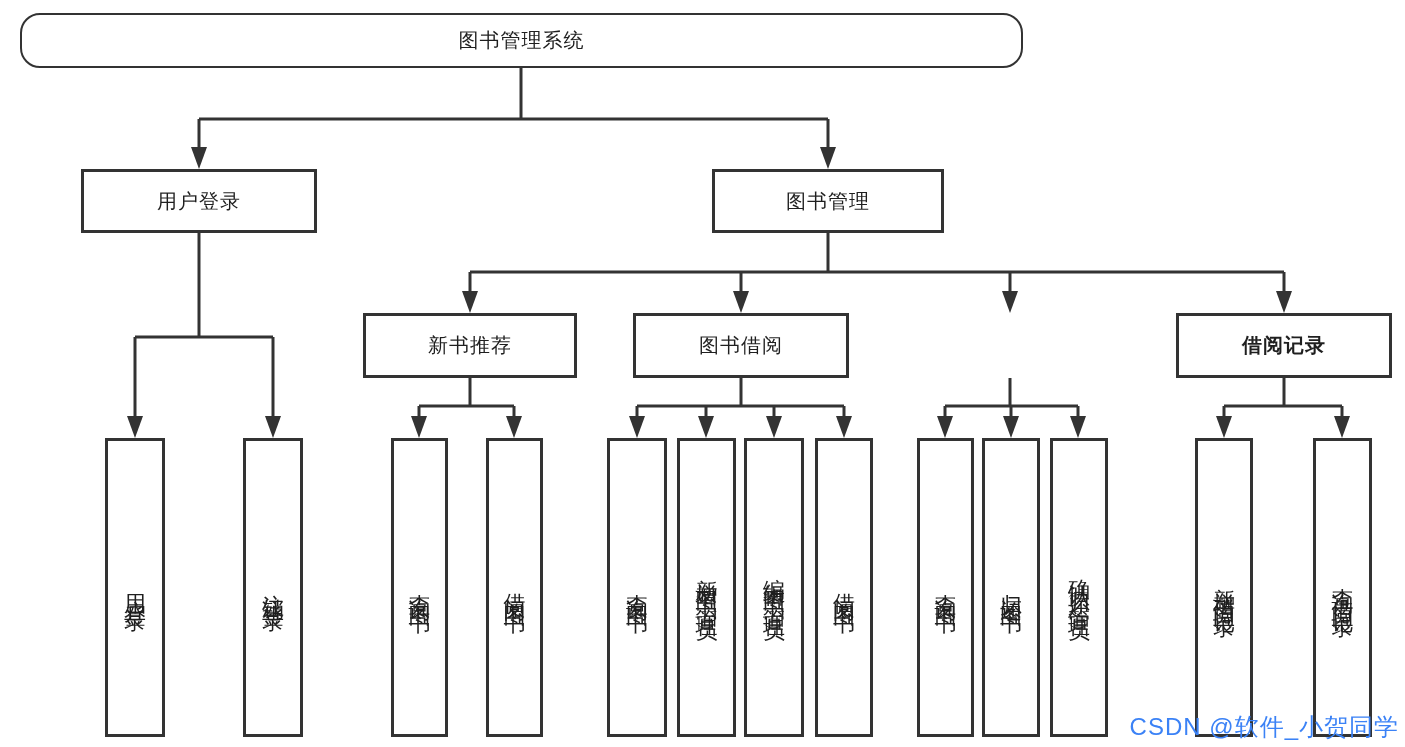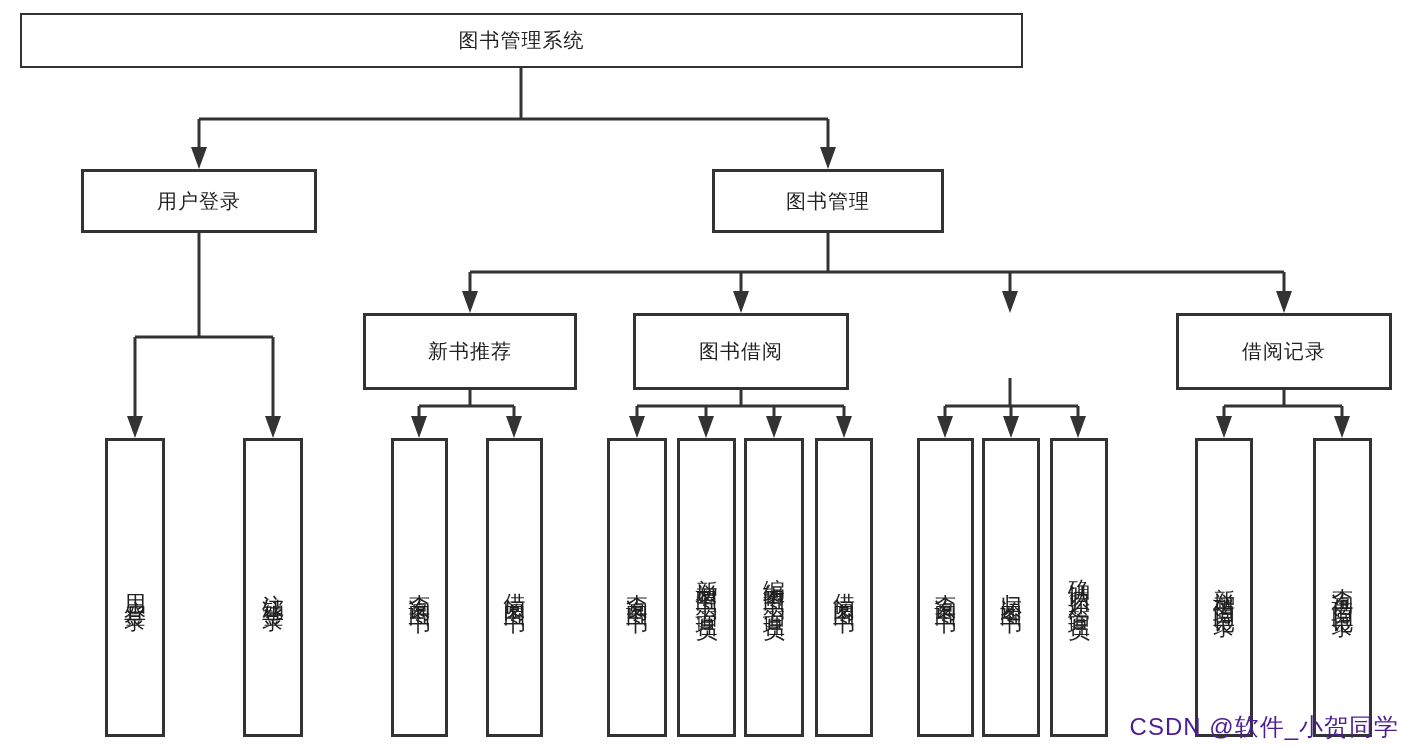--- a/index.html
+++ b/index.html
@@ -24,43 +24,43 @@
   .node{
     position:absolute;
     box-sizing:border-box;
     border:3px solid var(--line);
     background:#ffffff;
     display:flex;
     align-items:center;
     justify-content:center;
     color:var(--text);
   }
-  .node.root{border-width:2px;}
+  .node.root{border-width:2px;border-radius:20px;}
   .node.h .lbl{
     font-size:20px;
     letter-spacing:1px;
     white-space:nowrap;
   }
   .node.leaf{top:438px;height:299px;}
   .node.leaf .lbl{
     writing-mode:vertical-rl;
     text-orientation:mixed;
     font-size:22px;
     letter-spacing:6px;
     white-space:nowrap;
     line-height:1;
   }
   .lvl2{top:169px;height:64px;}
-  .lvl3{top:313px;height:77px;}
+  .lvl3{top:313px;height:65px;}
   .watermark{
     position:absolute;
     right:6px;
     bottom:4px;
     font-size:24px;
-    color:#4c1d95;
+    color:#3b82f6;
     letter-spacing:1px;
     white-space:nowrap;
   }
 </style>
 </head>
 <body>
 
 <div class="stage">
 
   <svg class="wires" viewBox="0 0 1405 747" xmlns="http://www.w3.org/2000/svg">
@@ -123,21 +123,21 @@
   <div class="node h lvl2" style="left:712px;width:232px;font-family:Liberation Mono, monospace;">
     <span class="lbl">图书管理</span>
   </div>
 
   <div class="node h lvl3" style="left:363px;width:214px;">
     <span class="lbl">新书推荐</span>
   </div>
   <div class="node h lvl3" style="left:633px;width:216px;justify-content:center;">
     <span class="lbl">图书借阅</span>
   </div>
-  <div class="node h lvl3" style="left:1176px;width:216px;">
+  <div class="node h lvl3" style="left:1176px;width:216px;font-weight:bold;">
     <span class="lbl">借阅记录</span>
   </div>
 
   <div class="node leaf" style="left:105px;width:60px;">
     <span class="lbl">用户登录</span>
   </div>
   <div class="node leaf" style="left:243px;width:60px;">
     <span class="lbl">注销登录</span>
   </div>
 

